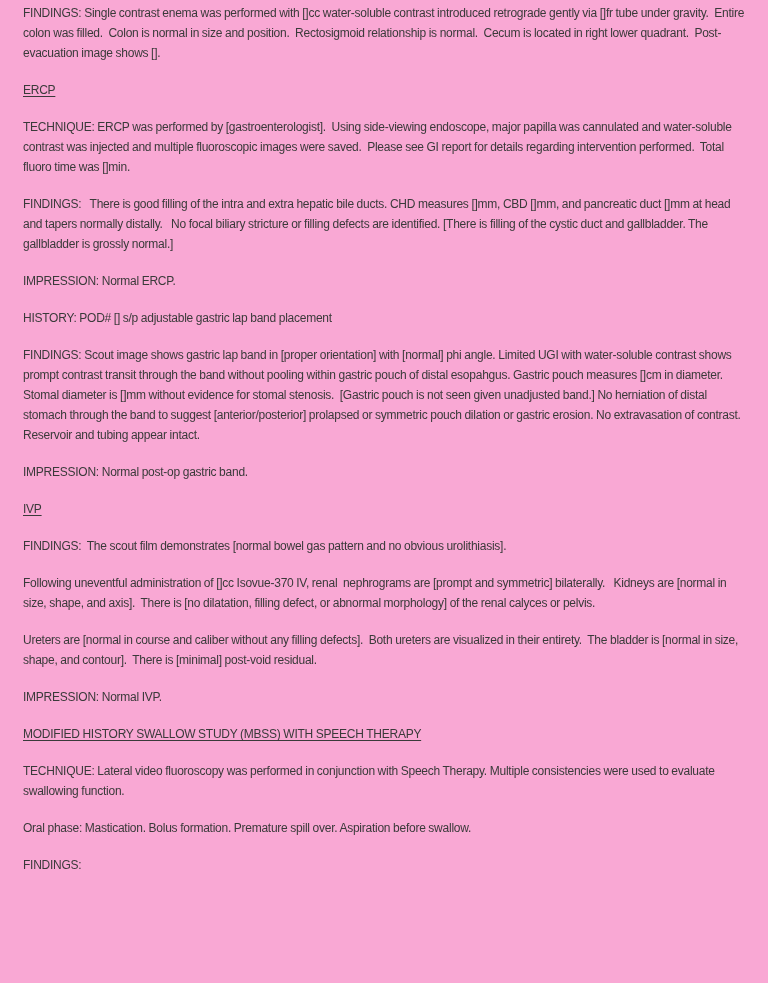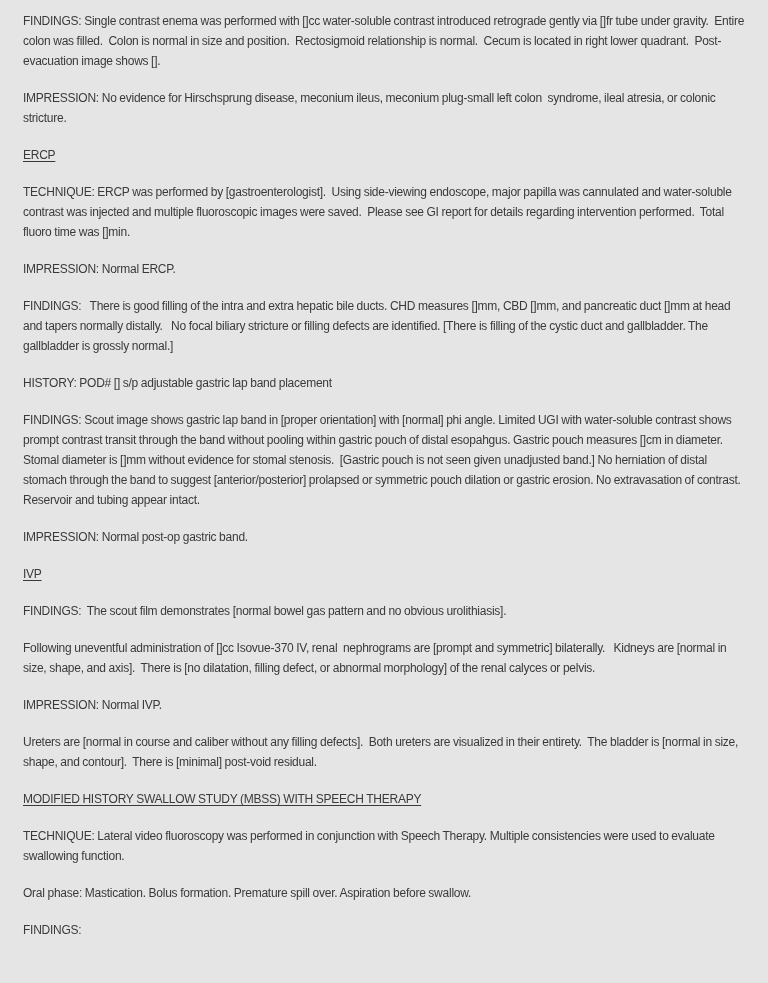--- a/index.html
+++ b/index.html
@@ -10,22 +10,22 @@
   body {
     width: 768px;
     height: 983px;
     overflow: hidden;
     font-family: "Liberation Sans", "DejaVu Sans", sans-serif;
   }
   .page {
     box-sizing: border-box;
     width: 768px;
     height: 983px;
-    padding: 11px 21px 0 23px;
-    background: #e5e5e5;
+    padding: 3px 21px 0 23px;
+    background: #f9a8d4;
   }
   .doc p, .doc h2 {
     margin: 0 0 17px 0;
     font-size: 12px;
     font-weight: normal;
     line-height: 20px;
     letter-spacing: -0.25px;
     color: #3a3a3a;
     white-space: pre-wrap;
     word-spacing: -0.3px;
@@ -35,31 +35,30 @@
     text-underline-offset: 2px;
     margin-top: 14px;
   }
 </style>
 </head>
 <body style="background: rgb(255, 255, 255);">
 
 <div class="page">
   <div class="doc" style="color: rgb(58, 58, 58);">
       <p class="paragraph">FINDINGS: Single contrast enema was performed with []cc water-soluble contrast introduced retrograde gently via []fr tube under gravity.  Entire colon was filled.  Colon is normal in size and position.  Rectosigmoid relationship is normal.  Cecum is located in right lower quadrant.  Post-evacuation image shows [].</p>
-      <p class="paragraph">IMPRESSION: No evidence for Hirschsprung disease, meconium ileus, meconium plug-small left colon  syndrome, ileal atresia, or colonic stricture.</p>
       <h2 class="heading">ERCP</h2>
       <p class="paragraph">TECHNIQUE: ERCP was performed by [gastroenterologist].  Using side-viewing endoscope, major papilla was cannulated and water-soluble contrast was injected and multiple fluoroscopic images were saved.  Please see GI report for details regarding intervention performed.  Total fluoro time was []min.</p>
+      <p class="paragraph">FINDINGS:   There is good filling of the intra and extra hepatic bile ducts. CHD measures []mm, CBD []mm, and pancreatic duct []mm at head and tapers normally distally.   No focal biliary stricture or filling defects are identified. [There is filling of the cystic duct and gallbladder. The gallbladder is grossly normal.]</p>
       <p class="paragraph">IMPRESSION: Normal ERCP.</p>
-      <p class="paragraph">FINDINGS:   There is good filling of the intra and extra hepatic bile ducts. CHD measures []mm, CBD []mm, and pancreatic duct []mm at head and tapers normally distally.   No focal biliary stricture or filling defects are identified. [There is filling of the cystic duct and gallbladder. The gallbladder is grossly normal.]</p>
       <p class="paragraph">HISTORY: POD# [] s/p adjustable gastric lap band placement</p>
       <p class="paragraph">FINDINGS: Scout image shows gastric lap band in [proper orientation] with [normal] phi angle. Limited UGI with water-soluble contrast shows prompt contrast transit through the band without pooling within gastric pouch of distal esopahgus. Gastric pouch measures []cm in diameter. Stomal diameter is []mm without evidence for stomal stenosis.  [Gastric pouch is not seen given unadjusted band.] No herniation of distal stomach through the band to suggest [anterior/posterior] prolapsed or symmetric pouch dilation or gastric erosion. No extravasation of contrast.  Reservoir and tubing appear intact.</p>
       <p class="paragraph">IMPRESSION: Normal post-op gastric band.</p>
       <h2 class="heading">IVP</h2>
       <p class="paragraph">FINDINGS:  The scout film demonstrates [normal bowel gas pattern and no obvious urolithiasis].</p>
       <p class="paragraph">Following uneventful administration of []cc Isovue-370 IV, renal  nephrograms are [prompt and symmetric] bilaterally.   Kidneys are [normal in size, shape, and axis].  There is [no dilatation, filling defect, or abnormal morphology] of the renal calyces or pelvis.</p>
+      <p class="paragraph">Ureters are [normal in course and caliber without any filling defects].  Both ureters are visualized in their entirety.  The bladder is [normal in size, shape, and contour].  There is [minimal] post-void residual.</p>
       <p class="paragraph">IMPRESSION: Normal IVP.</p>
-      <p class="paragraph">Ureters are [normal in course and caliber without any filling defects].  Both ureters are visualized in their entirety.  The bladder is [normal in size, shape, and contour].  There is [minimal] post-void residual.</p>
       <h2 class="heading">MODIFIED HISTORY SWALLOW STUDY (MBSS) WITH SPEECH THERAPY</h2>
       <p class="paragraph">TECHNIQUE: Lateral video fluoroscopy was performed in conjunction with Speech Therapy. Multiple consistencies were used to evaluate swallowing function.</p>
       <p class="paragraph">Oral phase: Mastication. Bolus formation. Premature spill over. Aspiration before swallow.</p>
       <p class="paragraph">FINDINGS:</p>
     </div>
 </div>
 
 </body></html>

